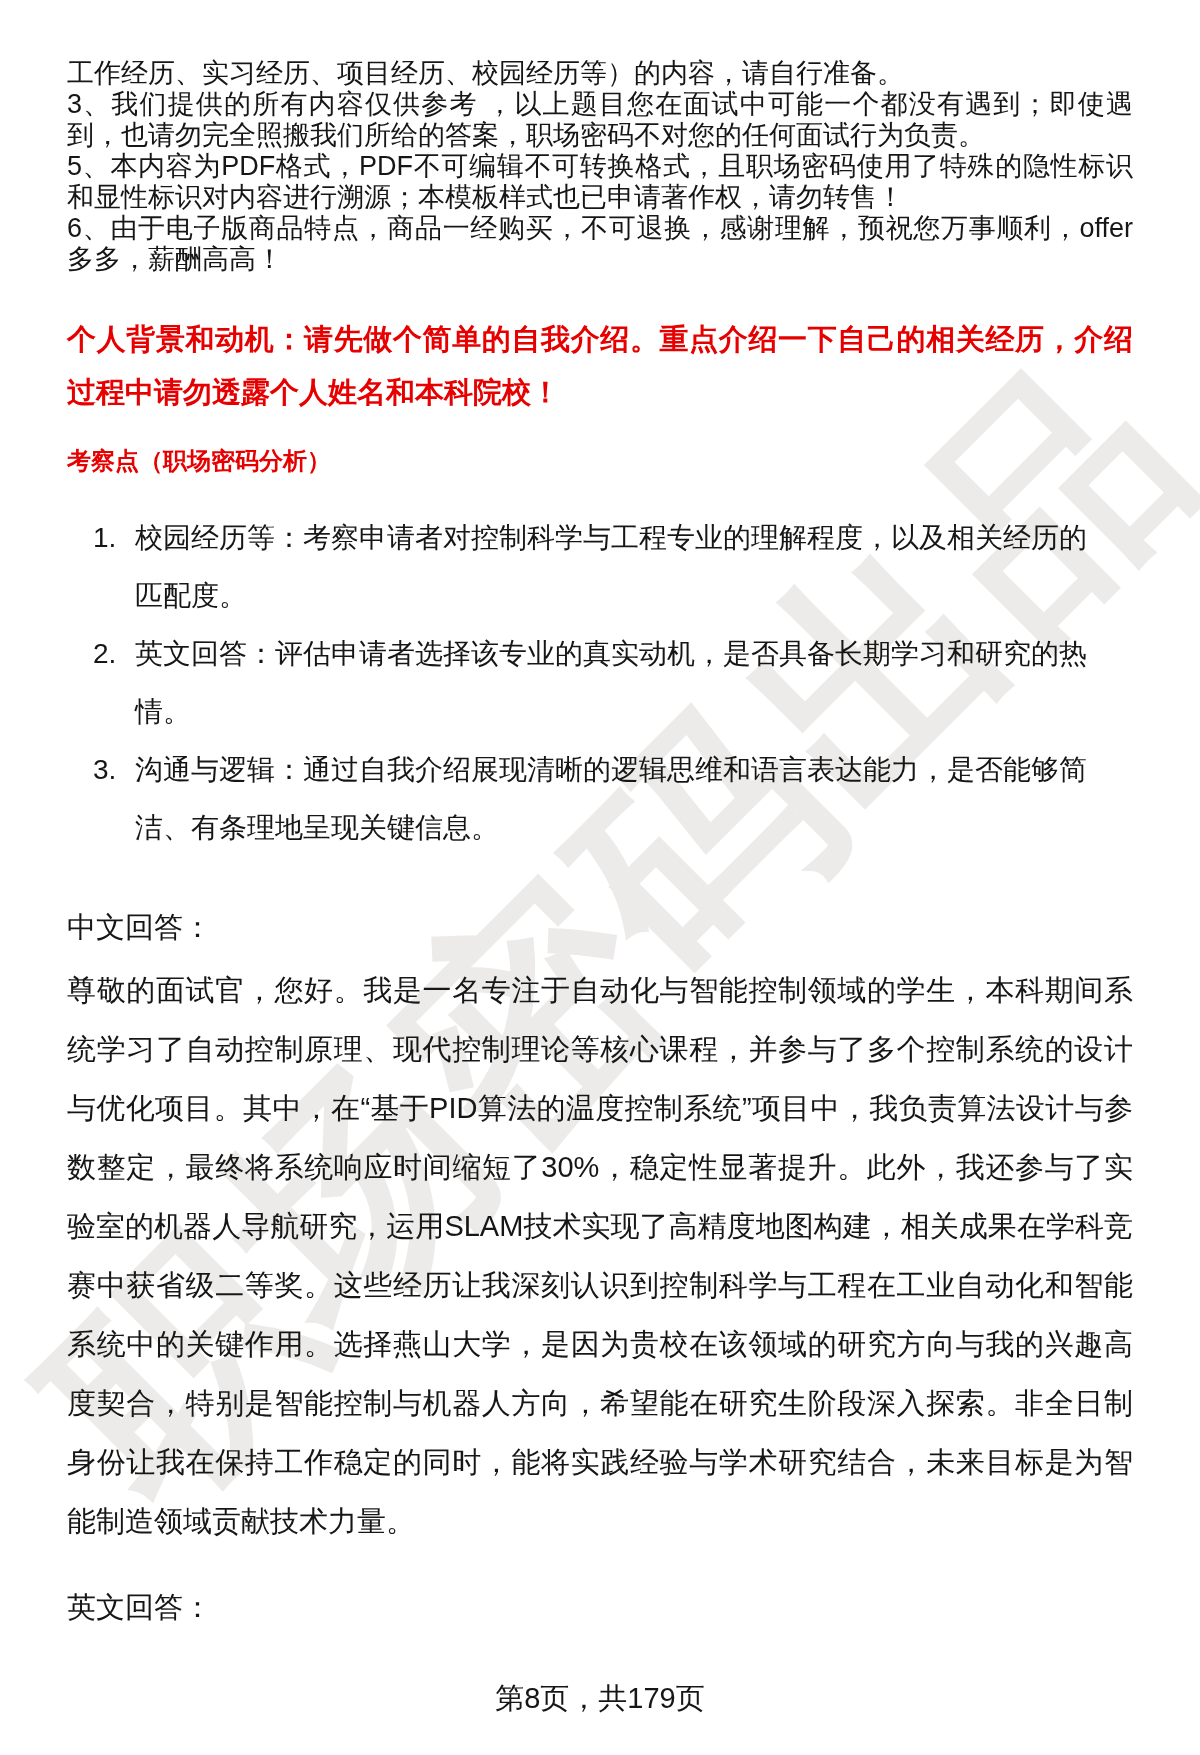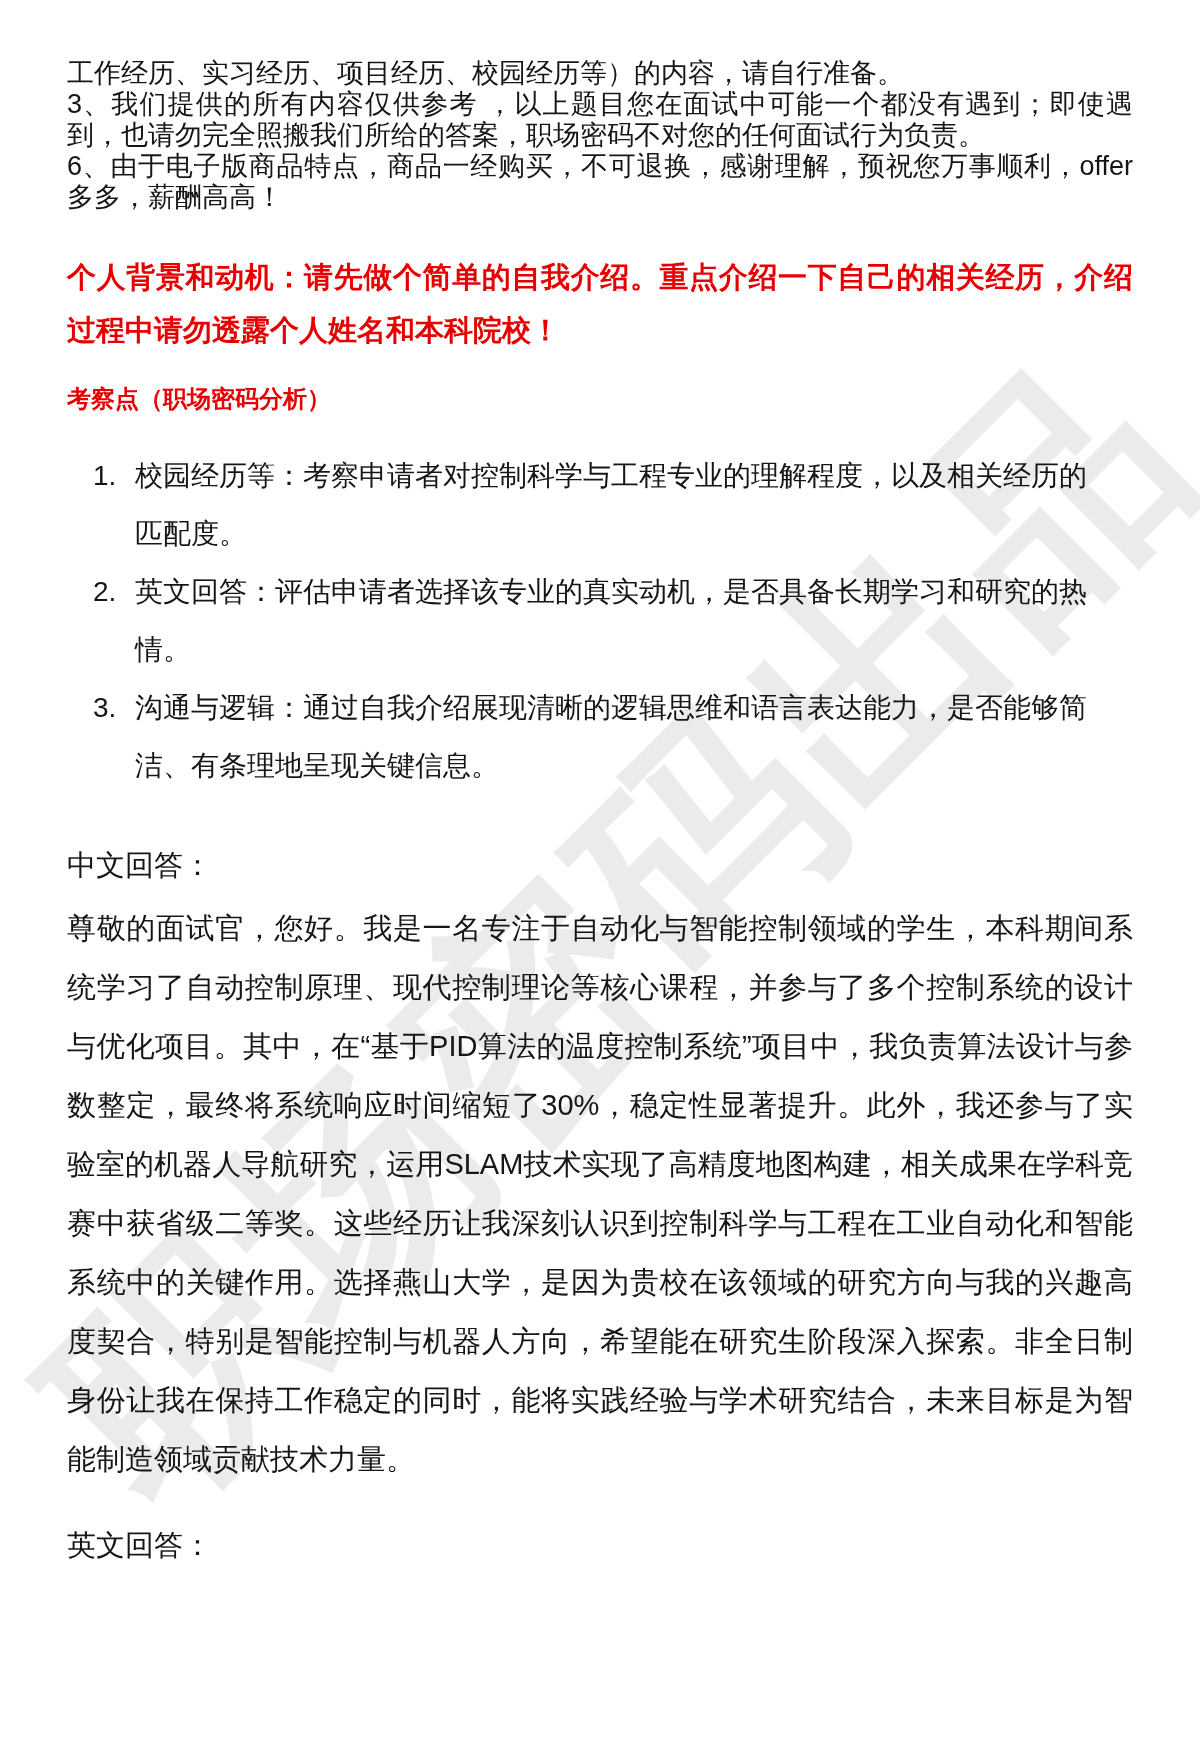--- a/index.html
+++ b/index.html
@@ -78,20 +78,21 @@
 <body>
 
 <div class="page">
 
   <div class="watermark">职场密码出品</div>
 
   <div class="content">
 
     <p class="notice">工作经历、实习经历、项目经历、校园经历等）的内容，请自行准备。</p>
     <p class="notice">3、我们提供的所有内容仅供参考 ，以上题目您在面试中可能一个都没有遇到；即使遇到，也请勿完全照搬我们所给的答案，职场密码不对您的任何面试行为负责。</p>
+    <p class="notice">5、本内容为PDF格式，PDF不可编辑不可转换格式，且职场密码使用了特殊的隐性标识和显性标识对内容进行溯源；本模板样式也已申请著作权，请勿转售！</p>
     <p class="notice">6、由于电子版商品特点，商品一经购买，不可退换，感谢理解，预祝您万事顺利，offer多多，薪酬高高！</p>
 
     <p class="q-heading">个人背景和动机：请先做个简单的自我介绍。重点介绍一下自己的相关经历，介绍过程中请勿透露个人姓名和本科院校！</p>
 
     <p class="a-heading">考察点（职场密码分析）</p>
 
     <div class="points">
       <div class="point">
         <span class="point-num">1.</span>
         <span class="point-text">校园经历等：考察申请者对控制科学与工程专业的理解程度，以及相关经历的匹配度。</span>
@@ -107,14 +108,15 @@
     </div>
 
     <p class="answer-label">中文回答：</p>
 
     <p class="answer-body">尊敬的面试官，您好。我是一名专注于自动化与智能控制领域的学生，本科期间系统学习了自动控制原理、现代控制理论等核心课程，并参与了多个控制系统的设计与优化项目。其中，在“基于PID算法的温度控制系统”项目中，我负责算法设计与参数整定，最终将系统响应时间缩短了30%，稳定性显著提升。此外，我还参与了实验室的机器人导航研究，运用SLAM技术实现了高精度地图构建，相关成果在学科竞赛中获省级二等奖。这些经历让我深刻认识到控制科学与工程在工业自动化和智能系统中的关键作用。选择燕山大学，是因为贵校在该领域的研究方向与我的兴趣高度契合，特别是智能控制与机器人方向，希望能在研究生阶段深入探索。非全日制身份让我在保持工作稳定的同时，能将实践经验与学术研究结合，未来目标是为智能制造领域贡献技术力量。</p>
 
     <p class="answer-label en">英文回答：</p>
 
   </div>
 
+  <div class="footer">第8页，共179页</div>
 
 </div>
 
 </body></html>

